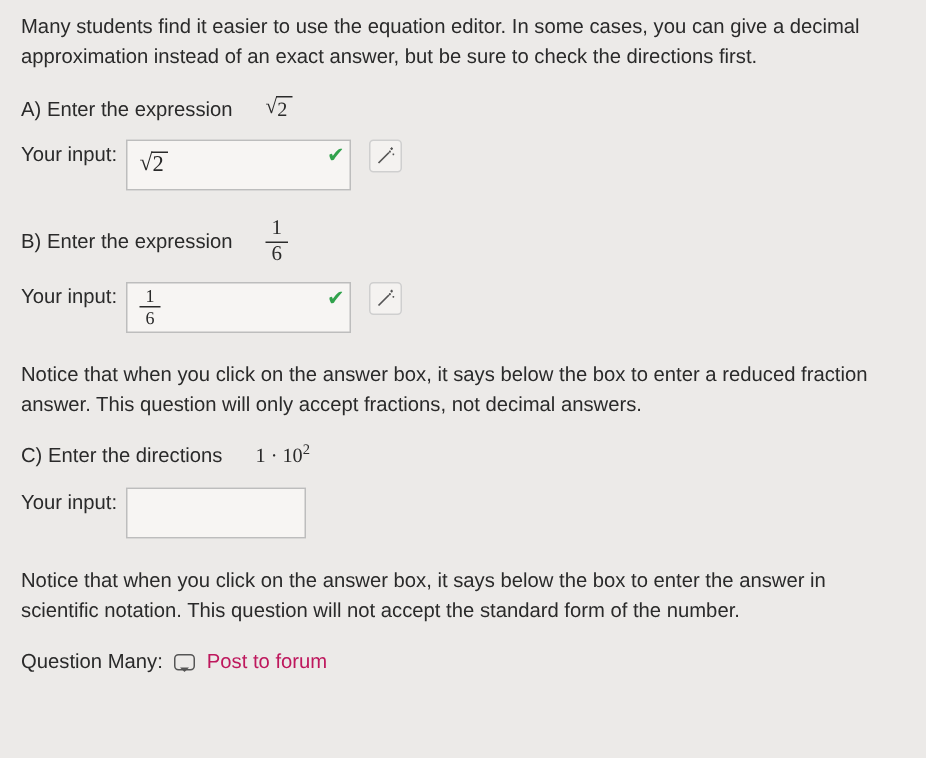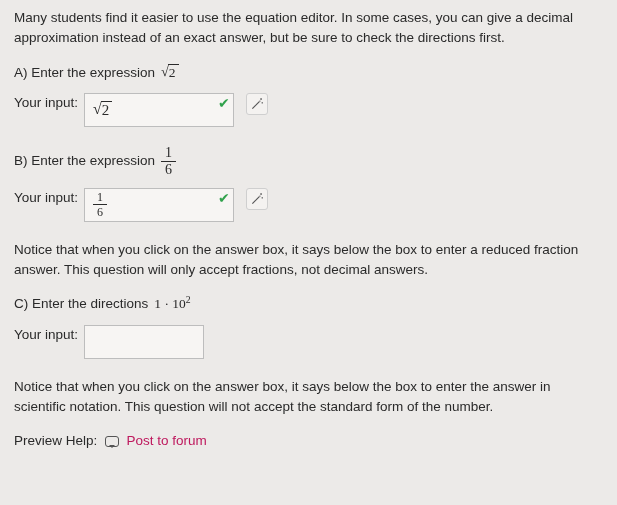--- a/index.html
+++ b/index.html
@@ -11,21 +11,21 @@
     line-height: 1.5;
     color: #2a2a2a;
     background: #eceae8;
     width: 617px;
   }
   p { margin: 0 0 14px 0; }
   .prompt-line {
     margin: 6px 0 10px 0;
     display: flex;
     align-items: center;
-    gap: 6px;
+    gap: 22px;
   }
   .input-row {
     display: flex;
     align-items: flex-start;
     gap: 6px;
     margin-bottom: 18px;
   }
   .label { white-space: nowrap; }
   .math-box {
     display: inline-flex;
@@ -169,18 +169,18 @@
 <div class="input-row">
   <span class="label">Your input:</span>
   <span class="math-box empty">
     <span></span>
   </span>
 </div>
 
 <p>Notice that when you click on the answer box, it says below the box to enter the answer in scientific notation. This question will not accept the standard form of the number.</p>
 
 <div class="help-row">
-  <span>Preview Help:</span>&nbsp;
+  <span>Question Many:</span>&nbsp;
   <span class="chat-icon"></span>
   <span class="forum-link">Post to forum</span>
 </div>
 
 </div>
 
 </body></html>

